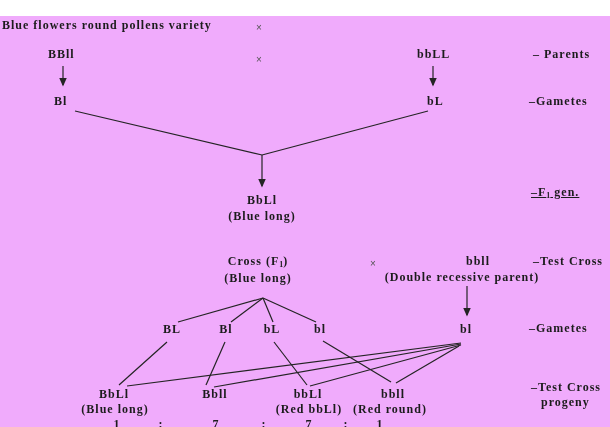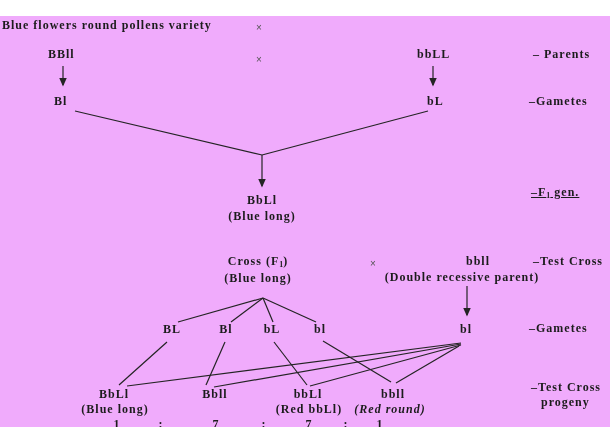--- a/index.html
+++ b/index.html
@@ -96,21 +96,21 @@
   <span class="t c" style="left:466px; top:307px;">bl</span>
   <span class="t" style="left:529px; top:306px;">–Gametes</span>
 
   <span class="t c" style="left:114px; top:372px;">BbLl</span>
   <span class="t c" style="left:215px; top:372px;">Bbll</span>
   <span class="t c" style="left:308px; top:372px;">bbLl</span>
   <span class="t c" style="left:393px; top:372px;">bbll</span>
 
   <span class="t c" style="left:115px; top:387px;">(Blue long)</span>
   <span class="t c" style="left:309px; top:387px;">(Red bbLl)</span>
-  <span class="t c" style="left:390px; top:387px;font-style:italic;">(Red round)</span>
+  <span class="t c" style="left:390px; top:387px;">(Red round)</span>
 
   <span class="t c" style="left:117px; top:402px;">1</span>
   <span class="t c" style="left:161px; top:402px;">:</span>
   <span class="t c" style="left:216px; top:402px;">7</span>
   <span class="t c" style="left:264px; top:402px;">:</span>
   <span class="t c" style="left:309px; top:402px;">7</span>
   <span class="t c" style="left:346px; top:402px;">:</span>
   <span class="t c" style="left:380px; top:402px;">1</span>
 
   <span class="t" style="left:531px; top:365px;">–Test Cross</span>

